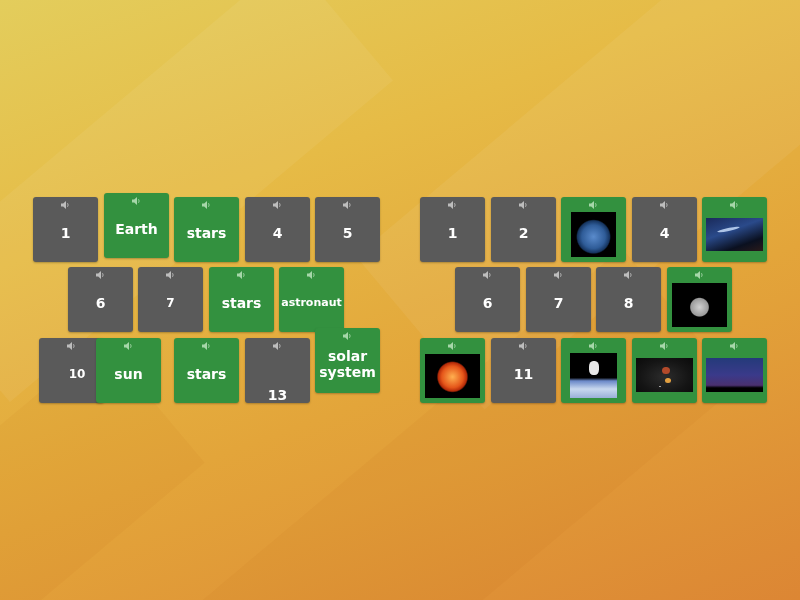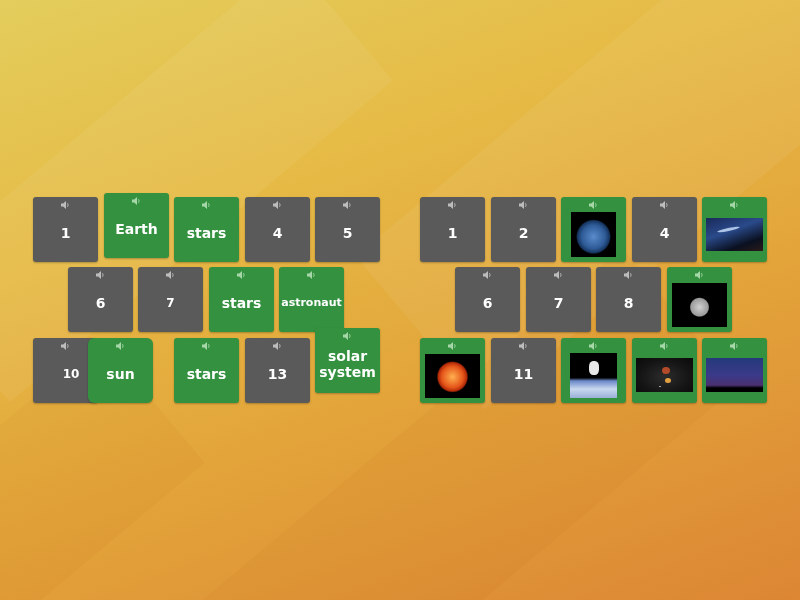--- a/index.html
+++ b/index.html
@@ -106,39 +106,39 @@
       </svg>
     <span class="lbl">stars</span>
   </div>
   <div class="tile green" style="left:279px;top:267px;">
     <svg class="spk">
         <use href="#spk"></use>
       </svg>
     <span class="lbl small">astronaut</span>
   </div>
 
-  <div class="tile gray" style="left:33px;top:338px;padding-left:11px;">
+  <div class="tile gray" style="left:39px;top:338px;padding-left:11px;">
     <svg class="spk">
         <use href="#spk"></use>
       </svg>
     <span class="lbl num10">10</span>
   </div>
-  <div class="tile green" style="left:88px;top:338px;border-radius:6px;">
+  <div class="tile green" style="left:96px;top:338px;">
     <svg class="spk">
         <use href="#spk"></use>
       </svg>
     <span class="lbl">sun</span>
   </div>
   <div class="tile green" style="left:174px;top:338px;">
     <svg class="spk">
         <use href="#spk"></use>
       </svg>
     <span class="lbl">stars</span>
   </div>
-  <div class="tile gray" style="left:245px;top:338px;">
+  <div class="tile gray" style="left:245px;top:338px;align-items:flex-end;">
     <svg class="spk">
         <use href="#spk"></use>
       </svg>
     <span class="lbl">13</span>
   </div>
   <div class="tile green" style="left:315px;top:328px;">
     <svg class="spk">
         <use href="#spk"></use>
       </svg>
     <span class="lbl" style="width:60px;">solar system</span>

